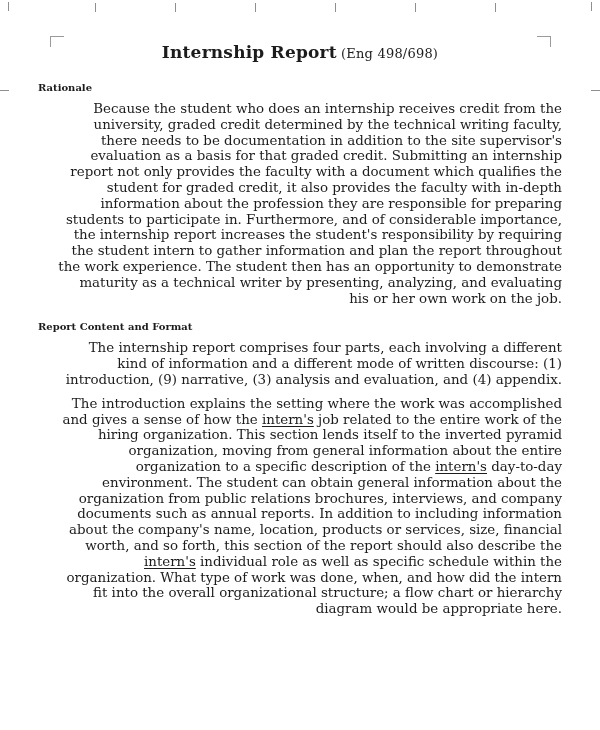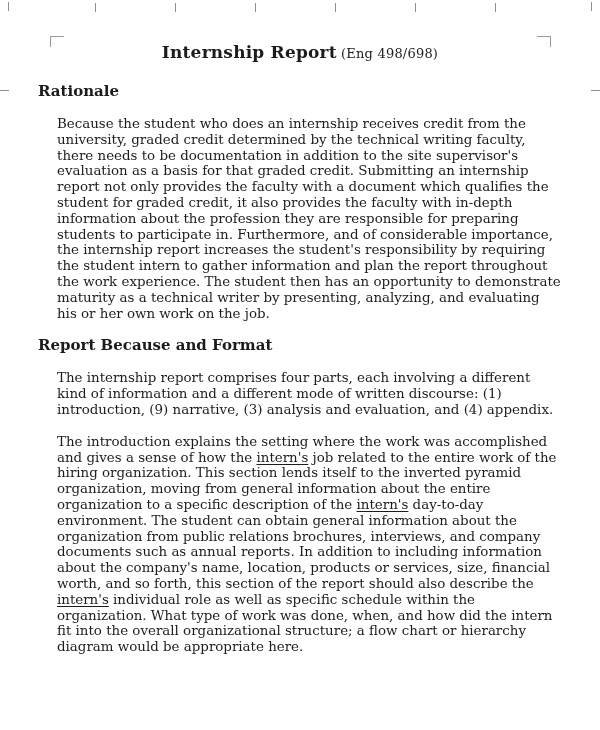--- a/index.html
+++ b/index.html
@@ -34,36 +34,36 @@
     text-align: center;
     font-size: 17px;
     font-weight: bold;
     letter-spacing: 0.2px;
   }
   .doc-title .suffix {
     font-weight: normal;
     font-size: 13px;
   }
   .heading {
-    font-size: 15px;
+    font-size: 10px;
     font-weight: bold;
     margin: 15px 0 4px 0;
   }
   .subheading {
     font-family: "DejaVu Sans", "Liberation Sans", sans-serif;
     font-size: 11.5px;
     font-weight: bold;
     margin: 15px 0 5px 19px;
   }
   p.body {
-    margin: 16px 0 0 19px;
+    margin: 8px 0 0 19px;
     width: 505px;
     font-size: 13.4px;
     line-height: 15.8px;
-    text-align: left;
+    text-align: right;
   }
   .misspell {
     text-decoration-line: underline;
     text-decoration-style: wavy;
     text-decoration-color: #cc0000;
     text-decoration-thickness: 1px;
     text-underline-offset: 2px;
     text-decoration: underline;
   }
 </style>
@@ -87,19 +87,19 @@
   <div class="corner left" style="left:50px;  top:36px;"></div>
   <div class="corner right" style="left:537px; top:36px;"></div>
 
   <div class="page">
 
     <h1 class="doc-title"><span>Internship Report</span><span class="suffix"> (Eng 498/698)</span></h1>
 
     <h2 class="heading">Rationale</h2>
     <p class="body">Because the student who does an internship receives credit from the university, graded credit determined by the technical writing faculty, there needs to be documentation in addition to the site supervisor's evaluation as a basis for that graded credit. Submitting an internship report not only provides the faculty with a document which qualifies the student for graded credit, it also provides the faculty with in-depth information about the profession they are responsible for preparing students to participate in. Furthermore, and of considerable importance, the internship report increases the student's responsibility by requiring the student intern to gather information and plan the report throughout the work experience. The student then has an opportunity to demonstrate maturity as a technical writer by presenting, analyzing, and evaluating his or her own work on the job.</p>
 
-    <h2 class="heading">Report Because and Format</h2>
+    <h2 class="heading">Report Content and Format</h2>
     <p class="body">The internship report comprises four parts, each involving a different kind of information and a different mode of written discourse: (1) introduction, (9) narrative, (3) analysis and evaluation, and (4) appendix.</p>
 
     <p class="body">The introduction explains the setting where the work was accomplished and gives a sense of how the <span class="misspell">intern's</span> job related to the entire work of the hiring organization. This section lends itself to the inverted pyramid organization, moving from general information about the entire organization to a specific description of the <span class="misspell">intern's</span> day-to-day environment. The student can obtain general information about the organization from public relations brochures, interviews, and company documents such as annual reports. In addition to including information about the company's name, location, products or services, size, financial worth, and so forth, this section of the report should also describe the <span class="misspell">intern's</span> individual role as well as specific schedule within the organization. What type of work was done, when, and how did the intern fit into the overall organizational structure; a flow chart or hierarchy diagram would be appropriate here.</p>
 
   </div>
 </div>
 
 </body></html>

